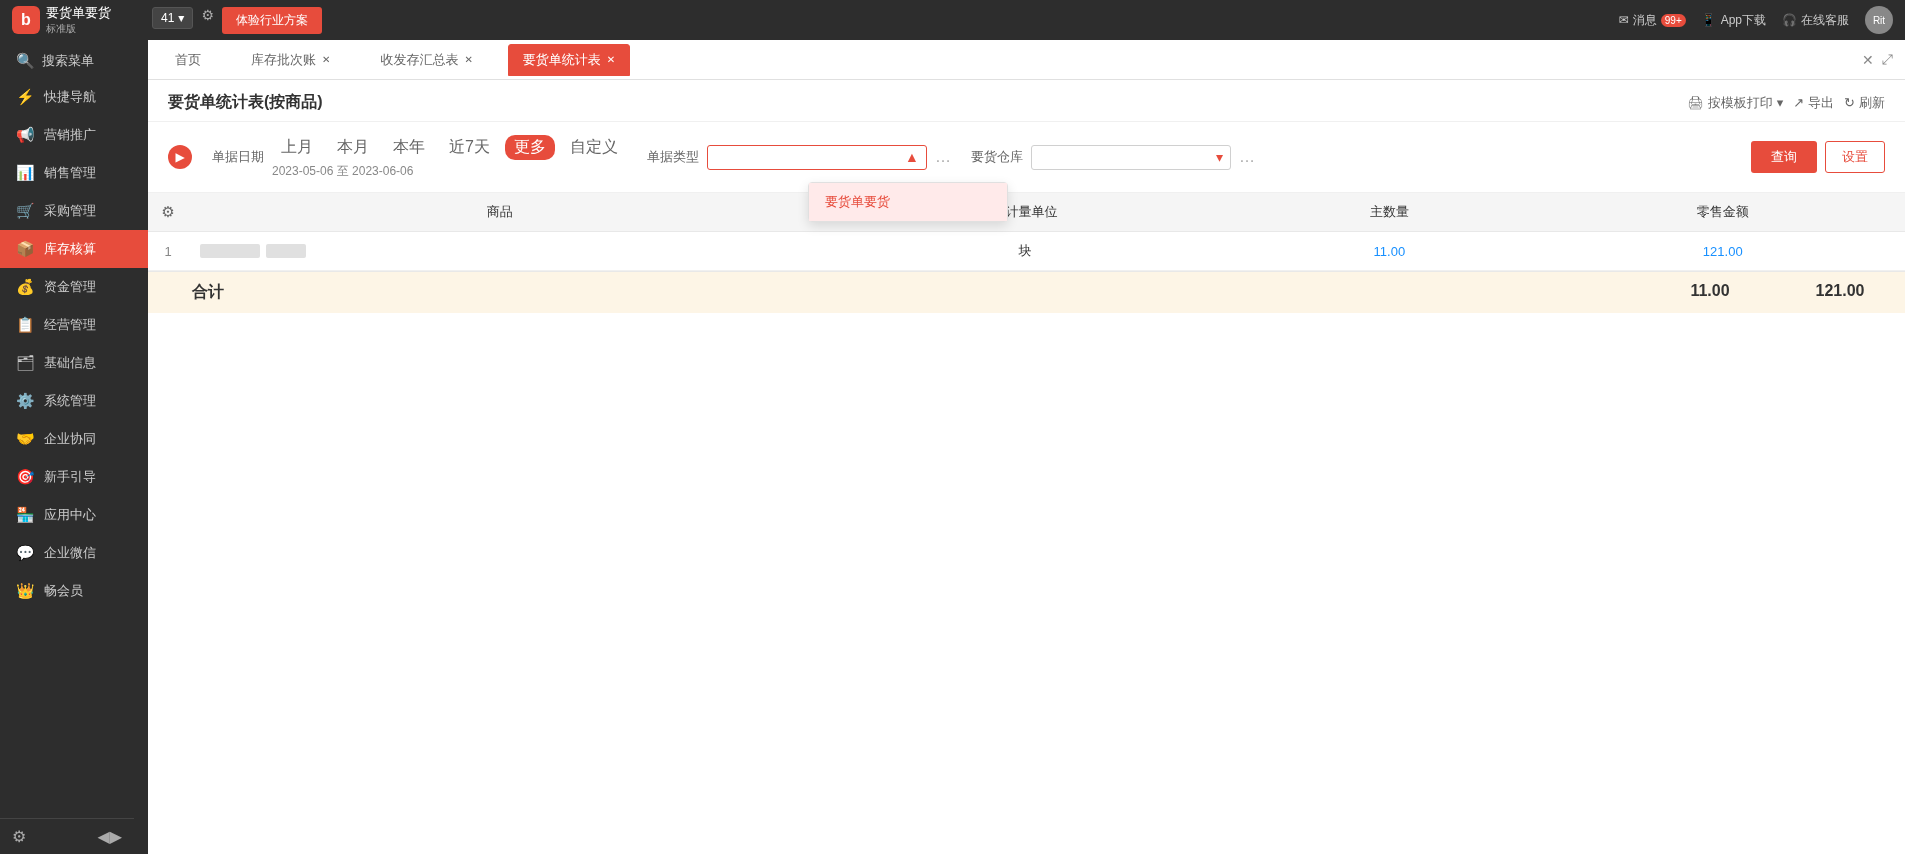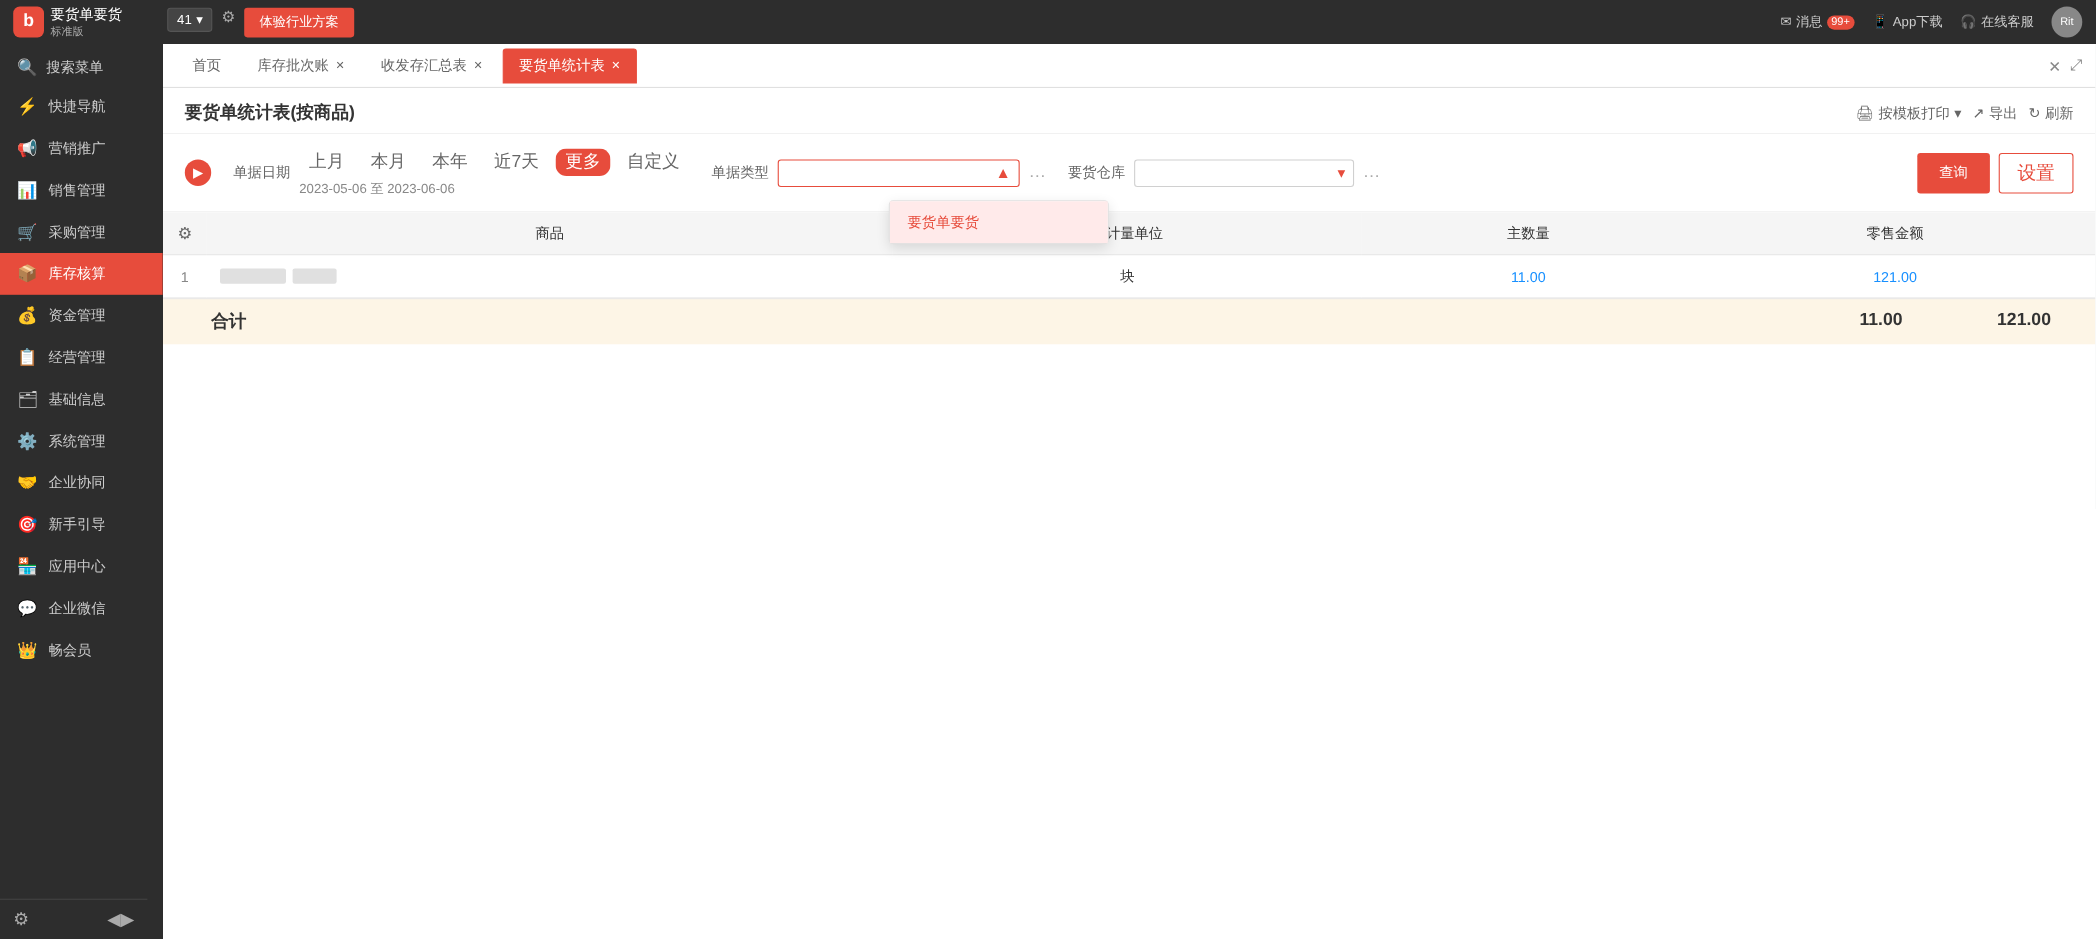--- a/index.html
+++ b/index.html
@@ -98,21 +98,21 @@
       background: #f5f5f5;
     }
 
     
     .tabbar {
       background: #fff;
       border-bottom: 1px solid #e0e0e0;
       display: flex; align-items: center;
       padding: 0 12px;
       height: 40px;
-      gap: 3px;
+      gap: 20px;
     }
     .tab {
       display: flex; align-items: center; gap: 6px;
       padding: 6px 14px;
       border-radius: 3px 3px 0 0;
       cursor: pointer; font-size: 13px; color: #666;
       border: 1px solid transparent;
     }
     .tab.active {
       background: #e74c3c; color: #fff;
@@ -201,21 +201,21 @@
     .filter-right {
       margin-left: auto;
       display: flex; gap: 8px;
     }
     .btn-query {
       background: #e74c3c; color: #fff; border: none;
       padding: 6px 20px; border-radius: 3px; cursor: pointer; font-size: 13px;
     }
     .btn-setting {
       background: #fff; color: #e74c3c; border: 1px solid #e74c3c;
-      padding: 6px 16px; border-radius: 3px; cursor: pointer; font-size: 17px;
+      padding: 6px 16px; border-radius: 3px; cursor: pointer; font-size: 13px;
     }
 
     
     .dropdown-overlay {
       position: absolute;
       top: calc(100% - 10px);
       left: 660px;
       background: #fff;
       border: 1px solid #e0e0e0;
       border-radius: 4px;

